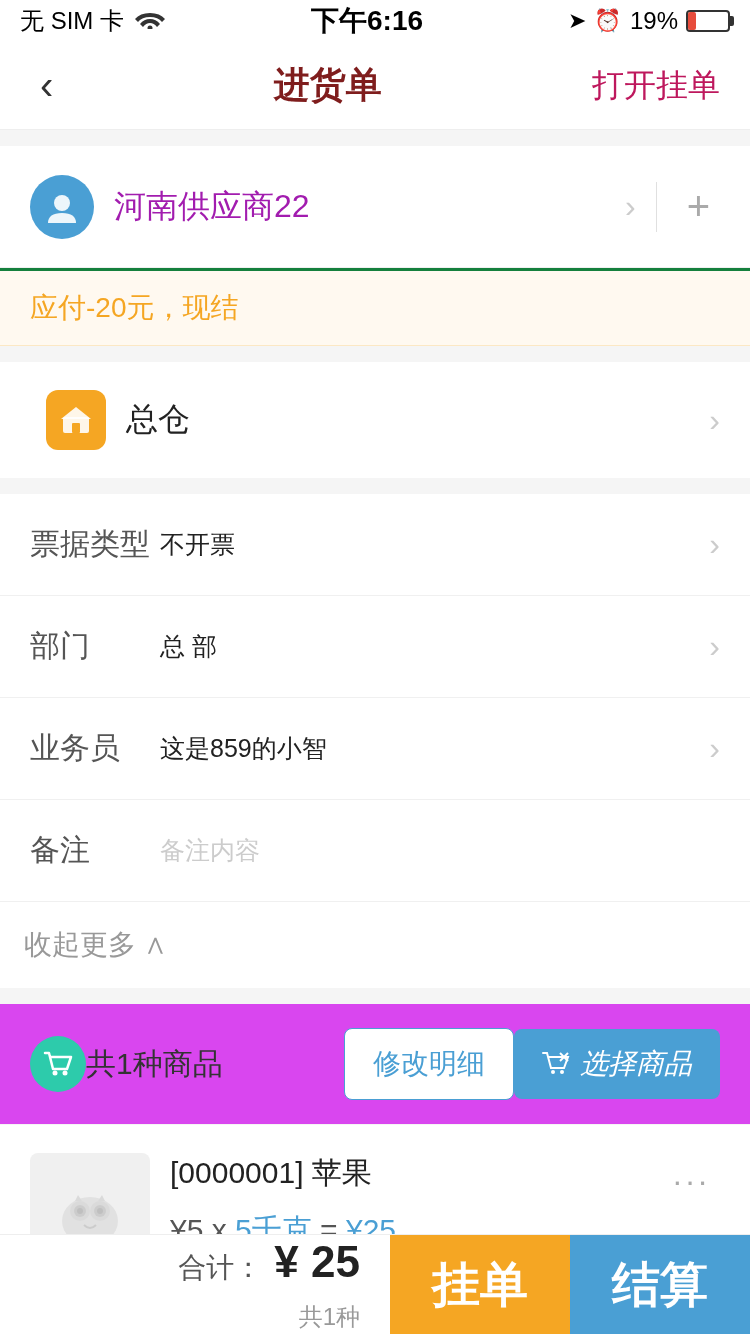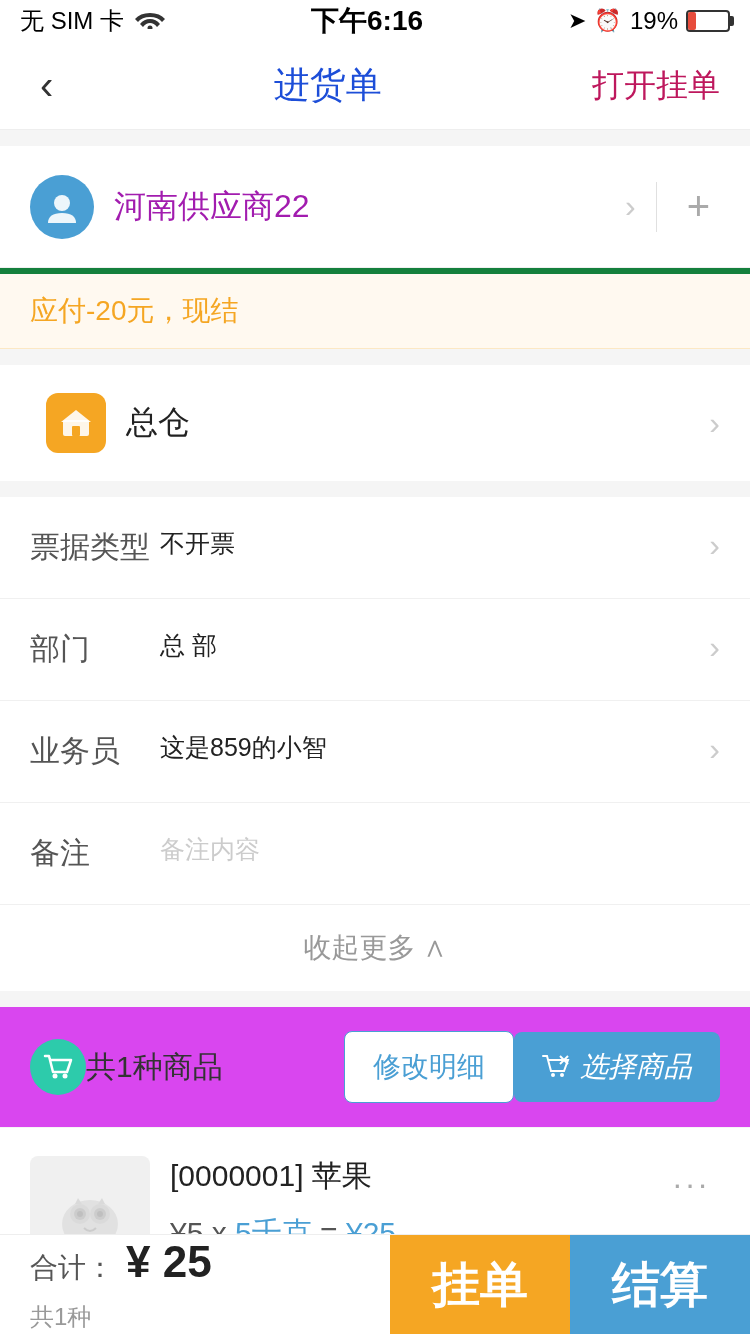--- a/index.html
+++ b/index.html
@@ -47,21 +47,21 @@
       display: flex;
       align-items: center;
       justify-content: space-between;
       padding: 0 30px;
       border-bottom: 1px solid #eee;
     }
     .nav-back {
       font-size: 40px; color: #333; font-weight: 300;
       cursor: pointer; padding: 10px;
     }
-    .nav-title { font-size: 36px; font-weight: 400; color: #1d4ed8; }
+    .nav-title { font-size: 36px; font-weight: 700; color: #7f1d1d; }
     .nav-action { font-size: 32px; color: #be185d; cursor: pointer; }
 
     
     .content { background: #f5f5f5; }
 
     
     .section {
       background: #fff;
       margin-top: 16px;
     }
@@ -93,21 +93,21 @@
     .supplier-add {
       font-size: 40px; color: #aaa; padding: 10px;
     }
 
     
     .alert-banner {
       background: #fff9f0;
       padding: 18px 30px;
       color: #f5a623;
       font-size: 28px;
-      border-top: 6px solid #15803d;
+      border-top: 3px solid #15803d;
       border-bottom: 1px solid #fce8c4;
     }
 
     
     .warehouse-row {
       display: flex; align-items: center;
       padding: 28px 30px;
       background: #fff;
       margin-top: 16px;
       margin-left: 16px;
@@ -122,42 +122,42 @@
       flex: 1; font-size: 32px; color: #222; margin-left: 20px;
     }
     .arrow { color: #ccc; font-size: 32px; }
 
     
     .field-section {
       background: #fff;
       margin-top: 16px;
     }
     .field-row {
-      display: flex; align-items: flex-start;
+      display: flex; align-items: center;
       padding: 30px 30px;
       border-bottom: 1px solid #f0f0f0;
       min-height: 90px;
     }
     .field-row:last-child { border-bottom: none; }
     .field-label {
       width: 130px; font-size: 30px; color: #555; flex-shrink: 0;
     }
     .field-value {
       flex: 1; font-size: 25px; color: #222;
     }
     .field-value.placeholder { color: #ccc; }
 
     
     .collapse-section {
       background: #fff;
       margin-top: 0;
       border-top: 1px solid #f0f0f0;
     }
     .collapse-btn {
-      display: flex; align-items: center; justify-content: center;
+      display: flex; align-items: center; 
       padding: 24px; color: #999; font-size: 28px;
       cursor: pointer; gap: 8px;
     }
 
     
     .product-header {
       background: #d946ef;
       margin-top: 16px;
       display: flex; align-items: center;
       padding: 24px 30px;
@@ -216,21 +216,21 @@
       position: fixed;
       bottom: 0; left: 0; width: 750px;
       background: #fff;
       display: flex;
       align-items: stretch;
       border-top: 1px solid #eee;
       height: 100px;
     }
     .footer-total {
       flex: 1; display: flex; flex-direction: column;
-      justify-content: center; padding: 0 30px;
+      justify-content: center; padding: 0 30px; align-items: flex-end;
     }
     .footer-total-row {
       display: flex; align-items: baseline; gap: 12px;
     }
     .footer-label { font-size: 28px; color: #555; }
     .footer-amount { font-size: 44px; font-weight: 600; color: #222; }
     .footer-sub { font-size: 24px; color: #999; margin-top: 14px; }
     .footer-btn {
       width: 180px; font-size: 48px; font-weight: 600;
       display: flex; align-items: center; justify-content: center;

